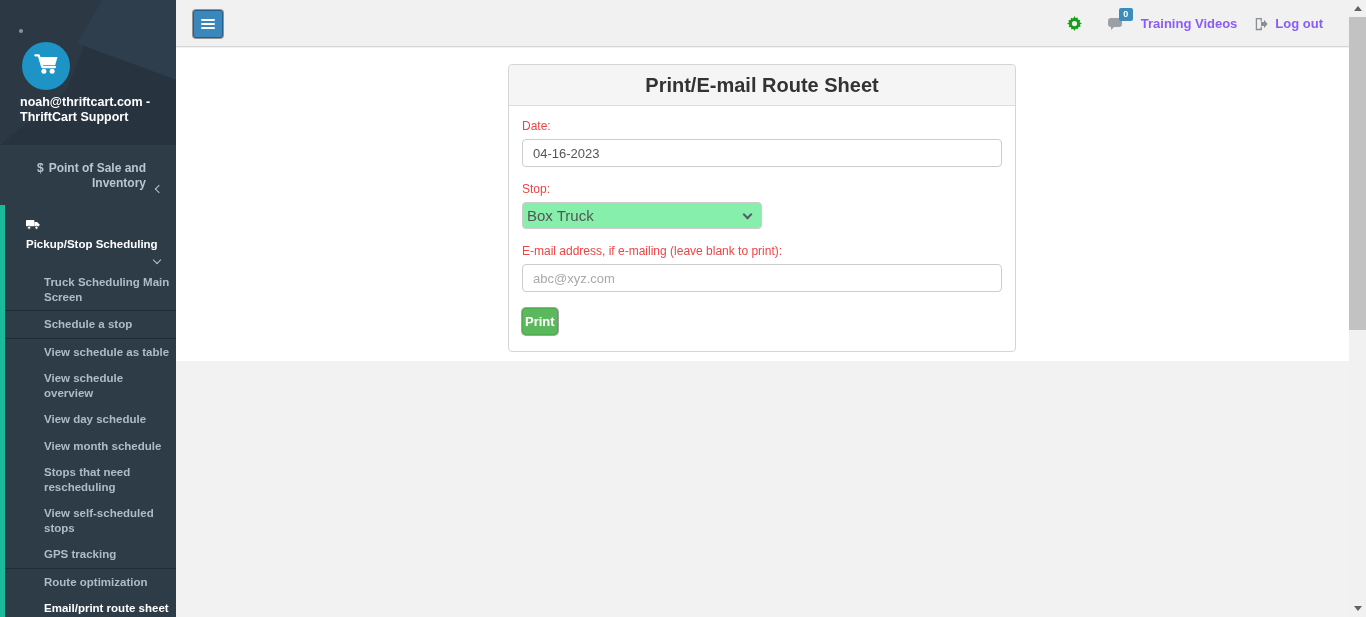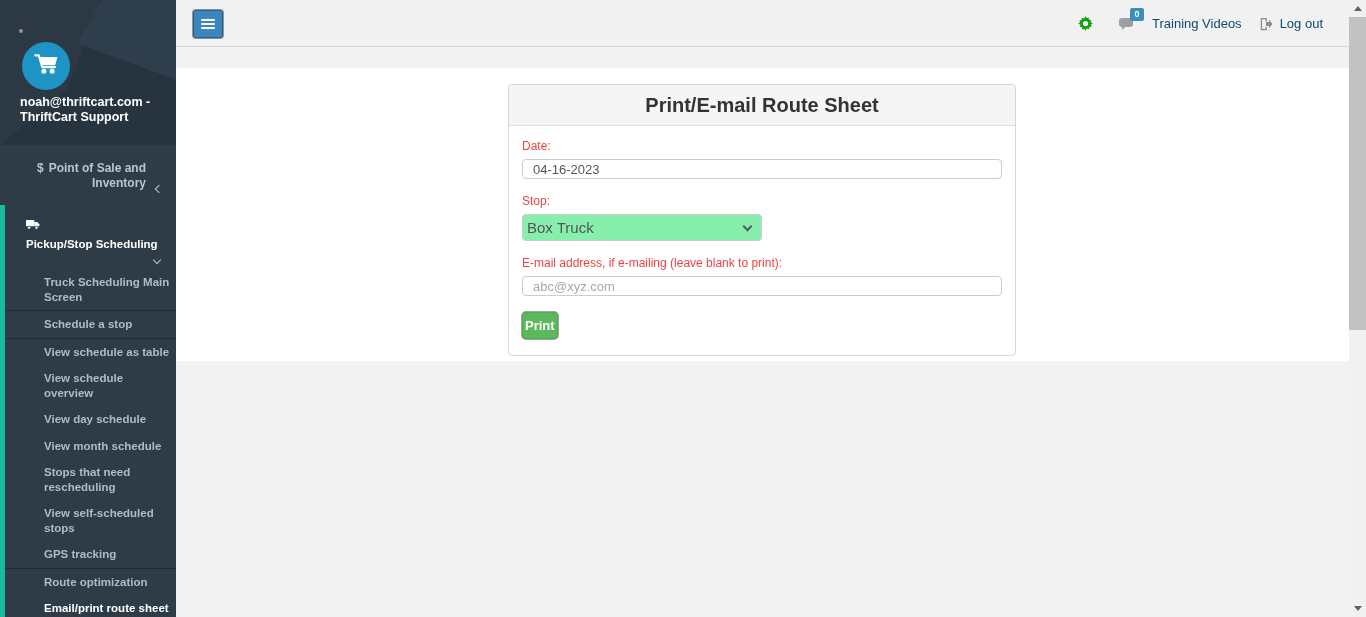--- a/index.html
+++ b/index.html
@@ -50,37 +50,37 @@
                    box-shadow:0 0 0 1px rgba(70,70,70,0.55); cursor:pointer;
                    display:flex; flex-direction:column; align-items:center; justify-content:center; gap:2px; }
   .hamburger-btn i { display:block; width:14px; height:2px; background:#ffffff; border-radius:1px; }
   .topbar-right { position:absolute; right:26px; top:0; height:47px;
                   display:flex; align-items:center; gap:17px; }
   .gear-btn { cursor:pointer; display:flex; align-items:center; }
   .chat-btn { position:relative; cursor:pointer; display:flex; align-items:center; margin-left:8px; }
   .chat-badge { position:absolute; top:-9px; right:-9px; min-width:14px; height:13px;
                 background:#3c8dbc; color:#ffffff; font-size:9px; font-weight:bold;
                 line-height:13px; text-align:center; padding:0 3px; border-radius:2px; }
-  .topbar-link { color:#0c4a6e; font-size:13px; cursor:pointer; text-decoration:none; }
+  .topbar-link { color:#8b5cf6; font-size:13px; cursor:pointer; text-decoration:none;font-weight:bold; }
   .logout-wrap { display:flex; align-items:center; gap:7px; cursor:pointer; }
 
   
   .content-white { position:absolute; left:176px; top:48px; width:1173px; height:313px;
-                   background:#ffffff;margin-top:20px; }
+                   background:#ffffff; }
   .content-gray  { position:absolute; left:176px; top:361px; width:1173px; height:256px;
                    background:#f2f2f2; }
 
   .panel { position:absolute; left:332px; top:16px; width:508px;
            background:#ffffff; border:1px solid #d5d5d5; border-radius:4px; }
   .panel-header { height:41px; background:#f5f5f5; border-bottom:1px solid #dddddd;
                   border-radius:4px 4px 0 0; display:flex; align-items:center; justify-content:center; }
   .panel-title { font-size:20px; font-weight:bold; color:#333333; }
   .panel-body { padding:13px 13px 16px; }
   .form-label { display:block; font-size:12px; color:#ef4444; margin:0 0 6px 0; }
-  .text-input { width:100%; height:20px; border:1px solid #cccccc; border-radius:4px;
+  .text-input { width:100%; height:28px; border:1px solid #cccccc; border-radius:4px;
                 padding:0 10px; font-size:13px; color:#555555; outline:none;
                 font-family:"Liberation Sans", sans-serif; }
   .text-input::placeholder { color:#a9a9a9; }
   .form-group { margin-bottom:15px; }
   .select-wrap { position:relative; width:240px; }
   .truck-select { width:100%; height:27px; border:1px solid #cccccc; border-radius:4px;
                   padding:0 24px 0 4px; font-size:15px; color:#555555; background:#86efac;
                   appearance:none; -webkit-appearance:none; outline:none;
                   font-family:"Liberation Sans", sans-serif; cursor:pointer; }
   .select-chev { position:absolute; right:11px; top:9px; width:7px; height:7px;

